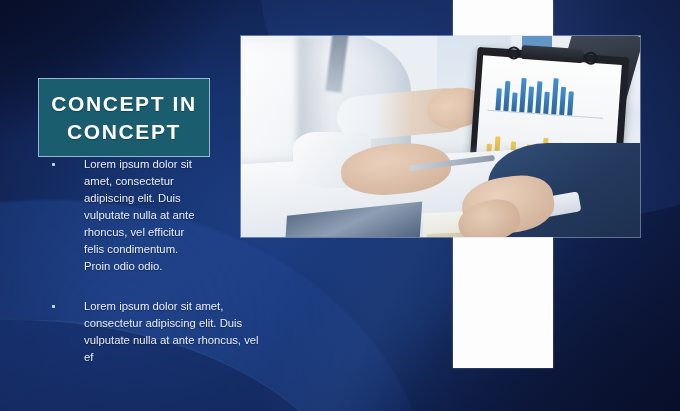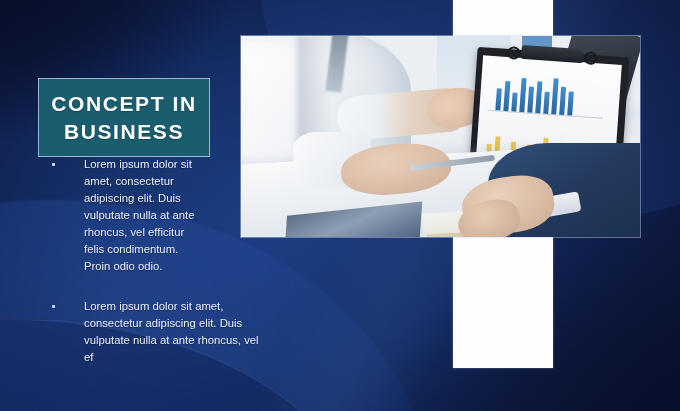--- a/index.html
+++ b/index.html
@@ -338,21 +338,21 @@
   <div class="bg-arc-bl"></div>
   <div class="bg-arc-bl-edge"></div>
   <div class="bg-vignette-tl"></div>
   <div class="bg-vignette-br"></div>
   <div class="bg-sheen"></div>
 
   <div class="white-band"></div>
 
   <div class="title-box">
     <div class="tline">CONCEPT IN</div>
-    <div class="tline">BUSINESS</div>
+    <div class="tline">CONCEPT</div>
   </div>
 
   <div class="bullets">
     <div class="bullet b1">
       <span class="dot"></span>
       <span class="txt">Lorem ipsum dolor sit amet, consectetur adipiscing elit. Duis vulputate nulla at ante rhoncus, vel efficitur felis condimentum. Proin odio odio.</span>
     </div>
     <div class="bullet b2">
       <span class="dot"></span>
       <span class="txt">Lorem ipsum dolor sit amet, consectetur adipiscing elit. Duis vulputate nulla at ante rhoncus, vel ef</span>

